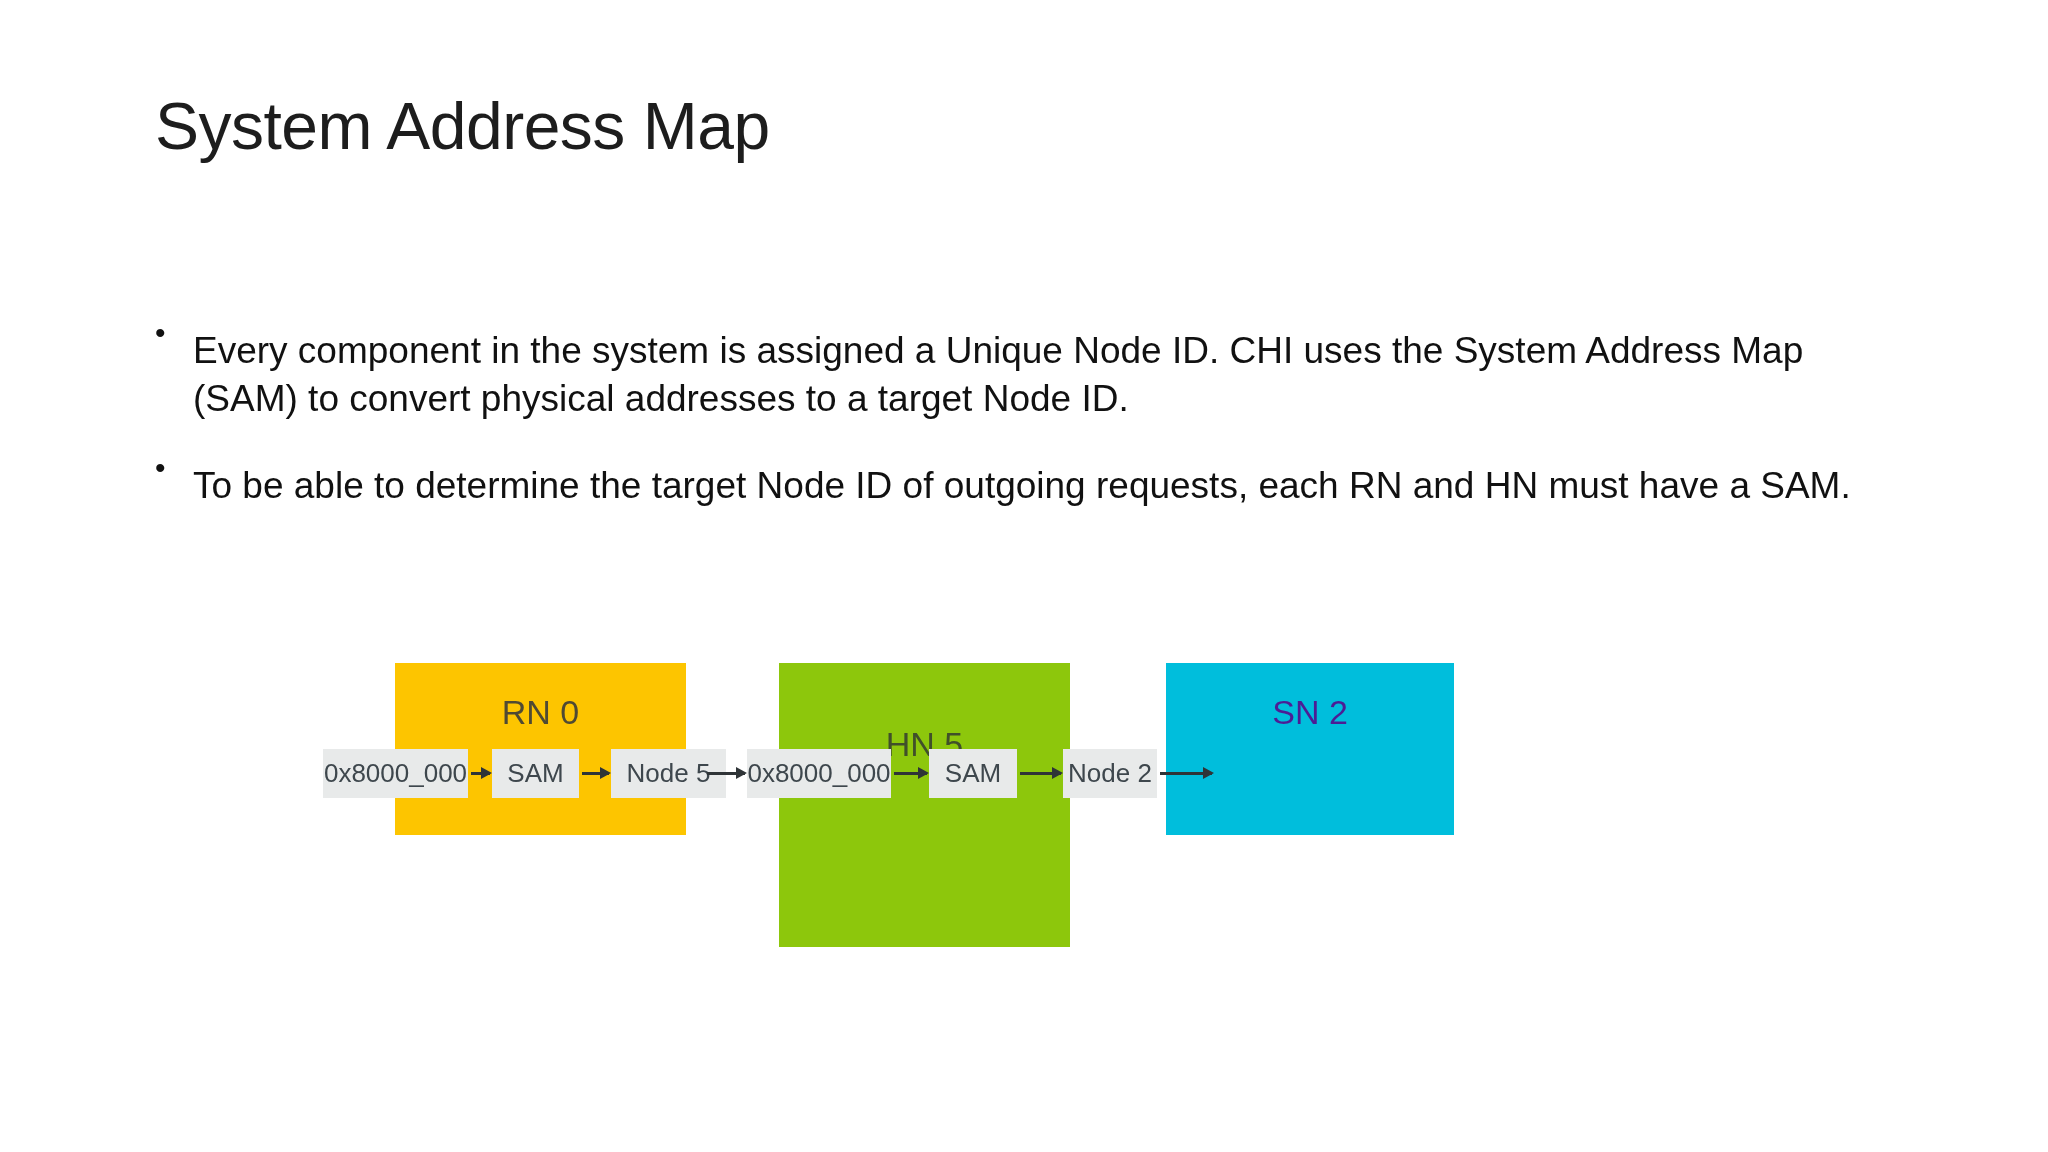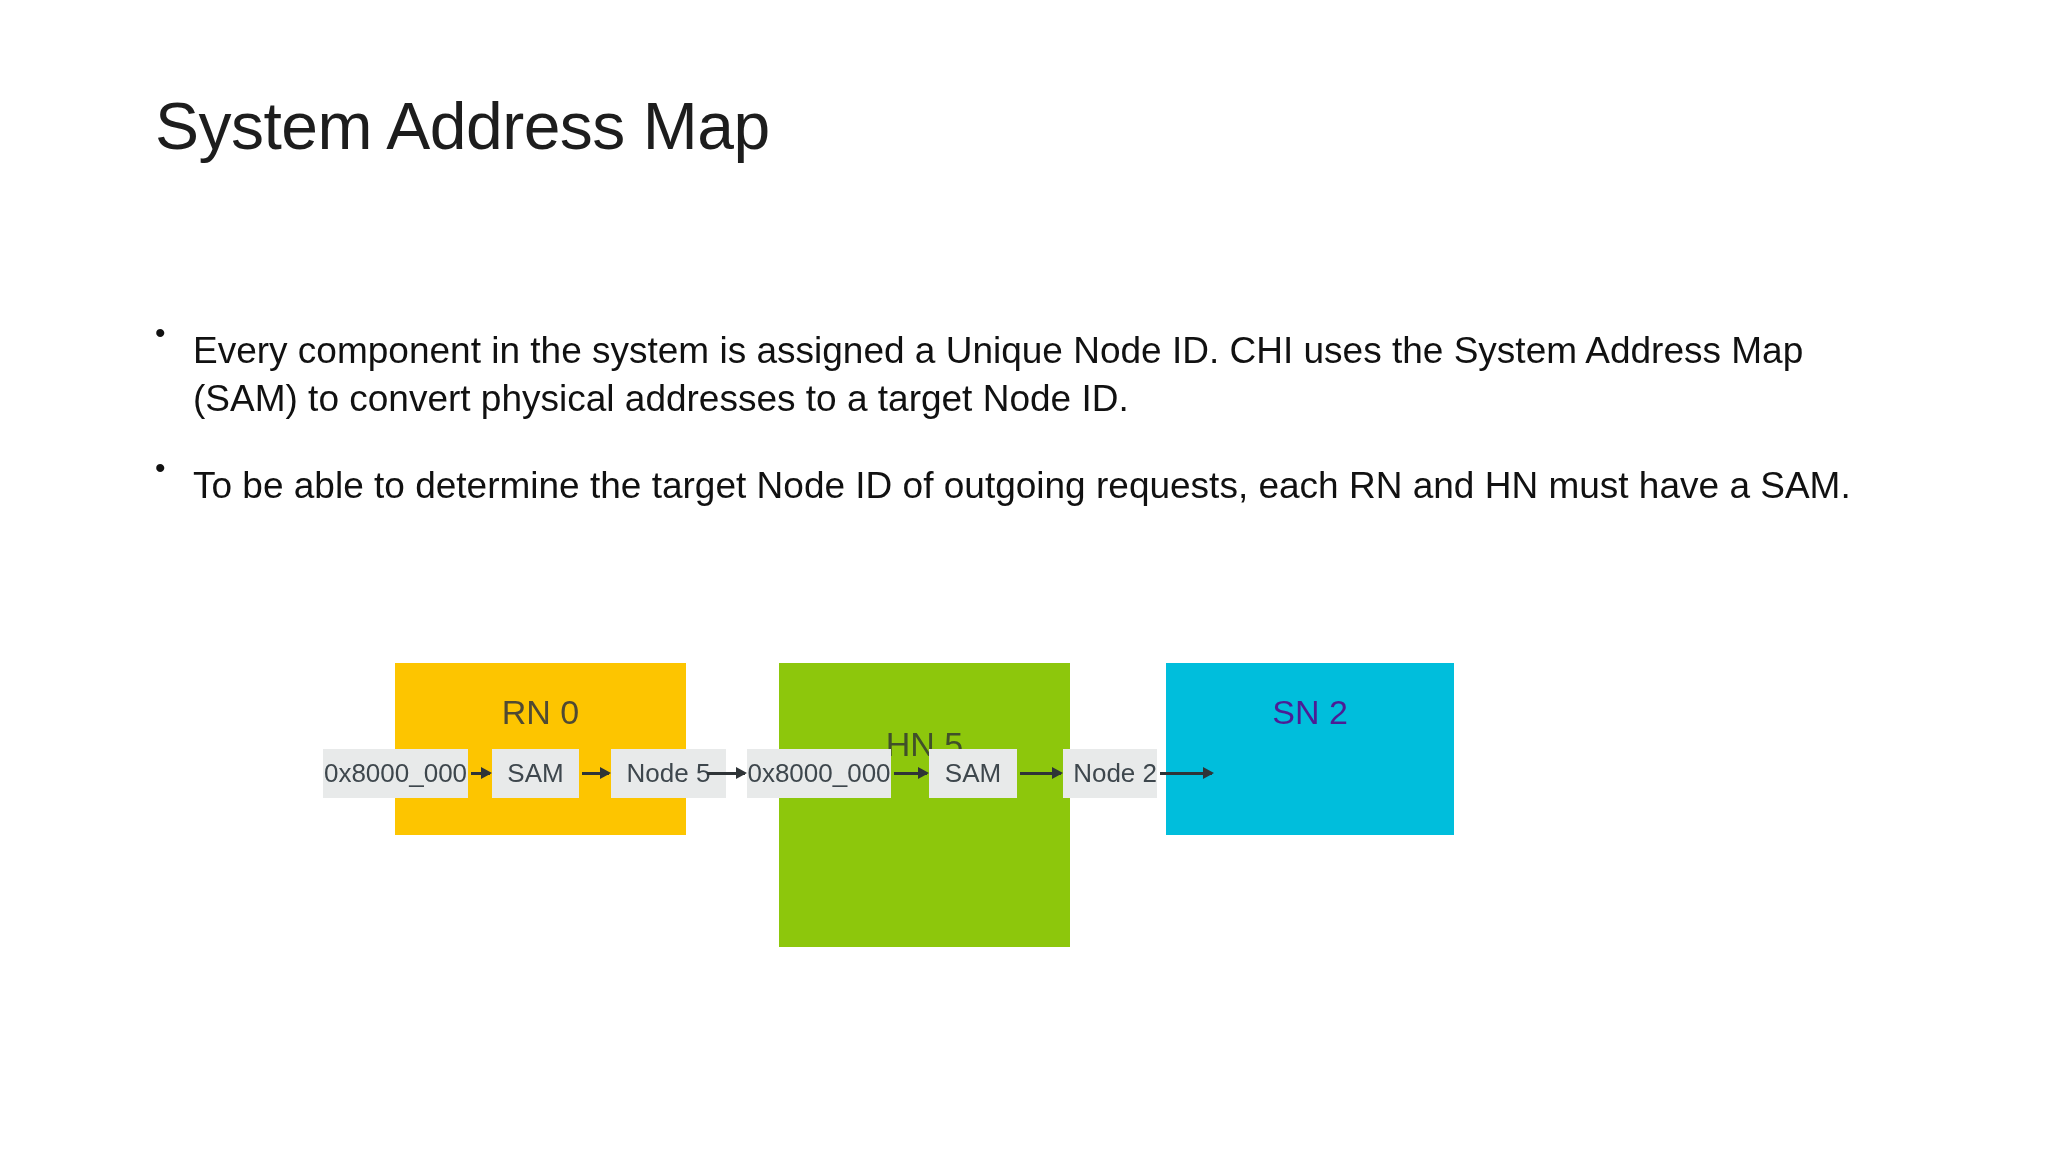--- a/index.html
+++ b/index.html
@@ -133,21 +133,21 @@
 
     <div class="block block-sn2" style="background-color: rgb(0, 190, 220);">
       <span class="block-label">SN 2</span>
     </div>
 
     <div class="chip chip-1" style="background-color: rgb(232, 234, 234);">0x8000_000</div>
     <div class="chip chip-2" style="background-color: rgb(232, 234, 234);">SAM</div>
     <div class="chip chip-3" style="background-color: rgb(232, 234, 234);">Node 5</div>
     <div class="chip chip-4" style="background-color: rgb(232, 234, 234);">0x8000_000</div>
     <div class="chip chip-5" style="background-color: rgb(232, 234, 234);">SAM</div>
-    <div class="chip chip-6" style="background-color: rgb(232, 234, 234); text-align: right;">Node 2</div>
+    <div class="chip chip-6" style="background-color: rgb(232, 234, 234);">Node 2</div>
 
     <div class="arrow arrow-1"></div>
     <div class="arrow arrow-2"></div>
     <div class="arrow arrow-3"></div>
     <div class="arrow arrow-4"></div>
     <div class="arrow arrow-5"></div>
     <div class="arrow arrow-6"></div>
 
   </div>
 </div>

